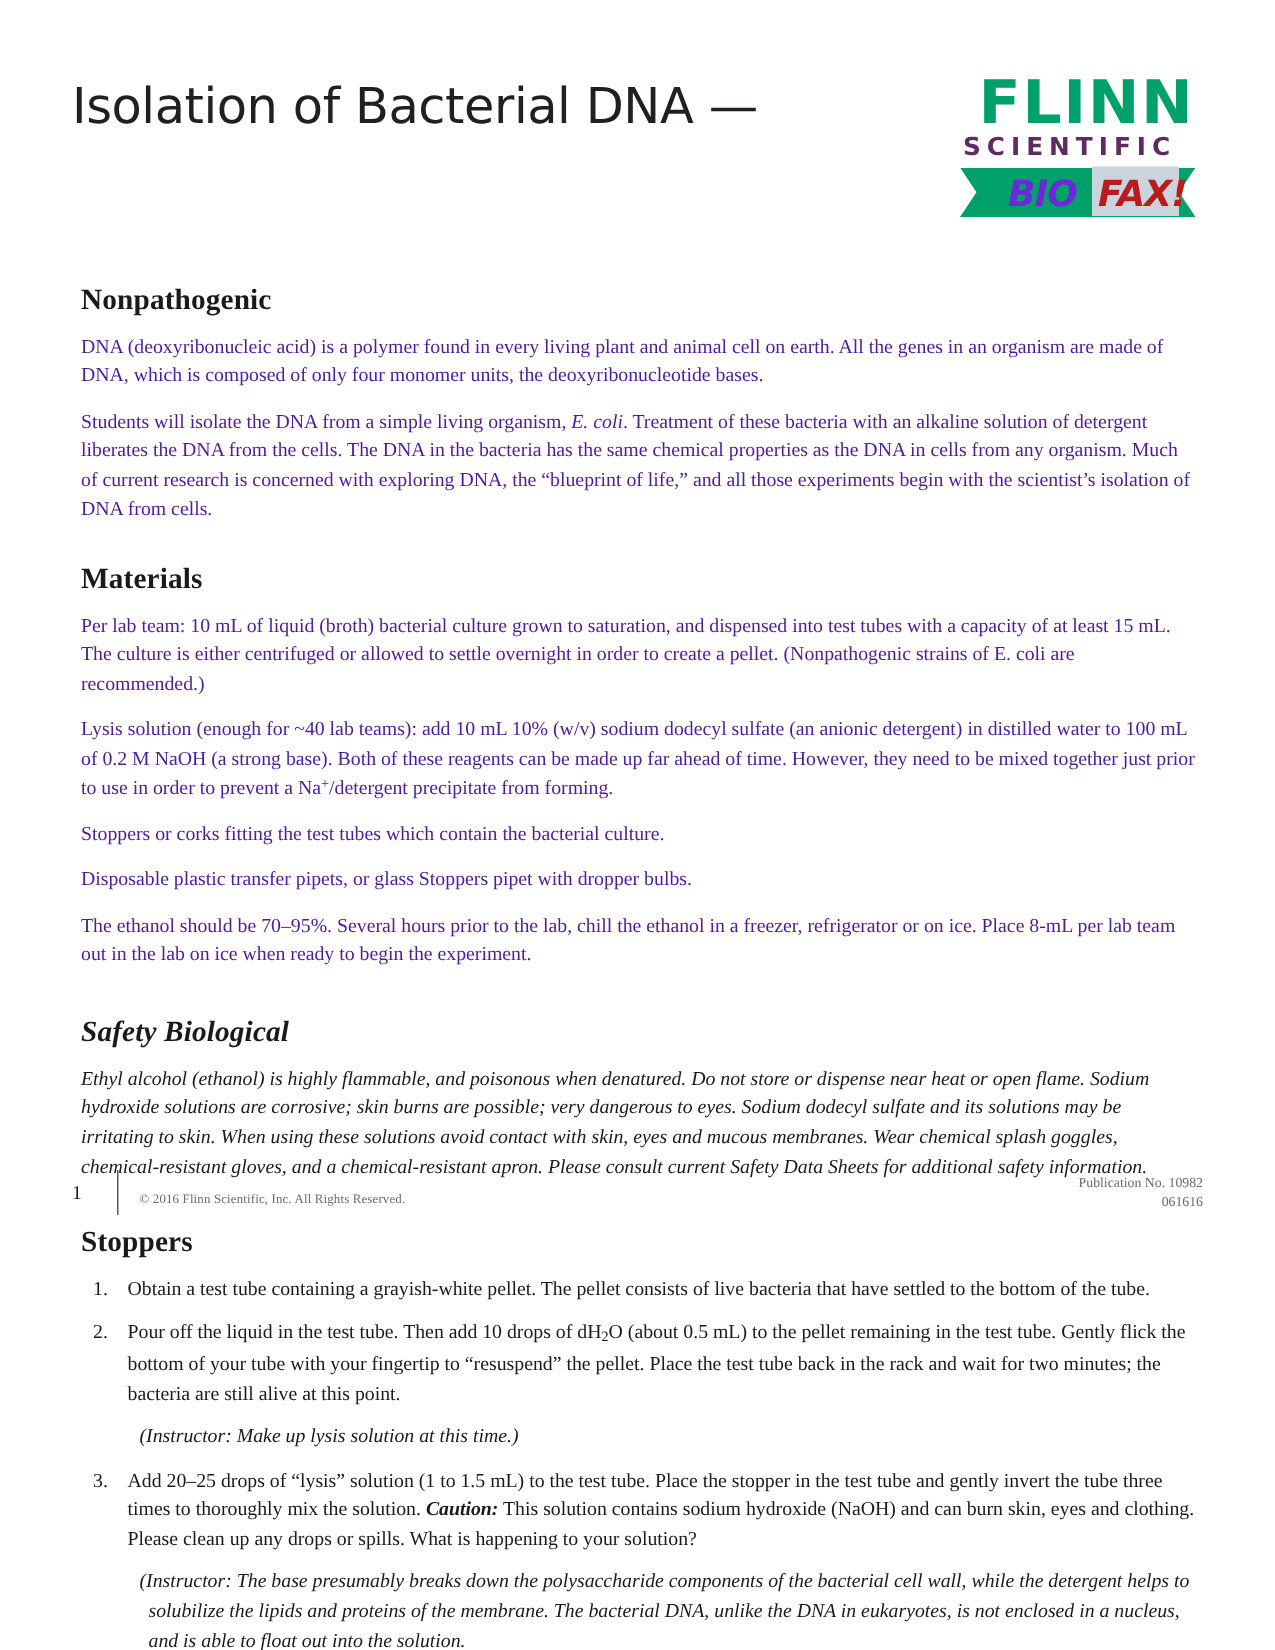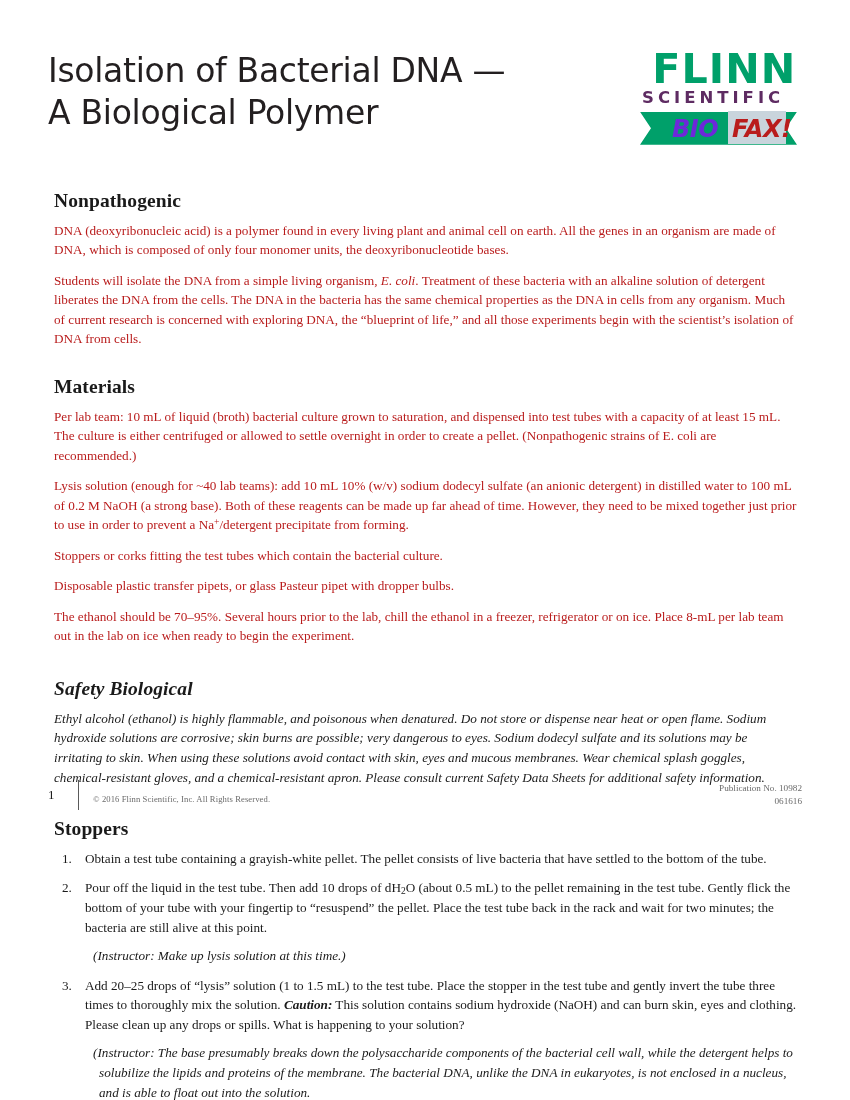--- a/index.html
+++ b/index.html
@@ -136,21 +136,21 @@
   .sec-gap-intro   { margin-top: 24px; }
   .sec-gap         { margin-top: 27px; }
   .sec-gap-safety  { margin-top: 32px; }
   .sec-gap-proc    { margin-top: 30px; }
 
   p.body {
     font-size: 13.2px;
     line-height: 1.475;
     margin: 0 0 11px 0;
     text-align: left;
-    color: #b91c1c;
+    color: #4c1d95;
   }
   p.body:last-child { margin-bottom: 0; }
   p.italic-block {
     font-style: italic;
     font-size: 13.2px;
     line-height: 1.5;
     margin: 0;
     color: #1a1a1a;
   }
 
@@ -227,21 +227,20 @@
   }
 </style>
 </head>
 <body>
 
 <div class="page">
 
   <div class="header">
     <h1 class="doc-title">
       <span>Isolation of Bacterial DNA —</span><br>
-      <span>A Biological Polymer</span>
     </h1>
 
     <div class="logo">
       <div class="logo-flinn">FLINN</div>
       <div class="logo-scientific">SCIENTIFIC</div>
       <div class="logo-ribbon">
         <div class="ribbon-bg right-notch"></div>
         <div class="ribbon-fax-box"></div>
         <div class="ribbon-bio">BIO</div>
         <div class="ribbon-fax">FAX!</div>
@@ -255,21 +254,21 @@
       <h2 class="section-head">Nonpathogenic</h2>
       <p class="body">DNA (deoxyribonucleic acid) is a polymer found in every living plant and animal cell on earth. All the genes in an organism are made of DNA, which is composed of only four monomer units, the deoxyribonucleotide bases.</p>
       <p class="body"><span>Students will isolate the DNA from a simple living organism, </span><em>E. coli</em><span>. Treatment of these bacteria with an alkaline solution of detergent liberates the DNA from the cells. The DNA in the bacteria has the same chemical properties as the DNA in cells from any organism. Much of current research is concerned with exploring DNA, the “blueprint of life,” and all those experiments begin with the scientist’s isolation of DNA from cells.</span></p>
     </section>
 
     <section class="sec-gap">
       <h2 class="section-head">Materials</h2>
       <p class="body">Per lab team: 10 mL of liquid (broth) bacterial culture grown to saturation, and dispensed into test tubes with a capacity of at least 15 mL. The culture is either centrifuged or allowed to settle overnight in order to create a pellet. (Nonpathogenic strains of E. coli are recommended.)</p>
       <p class="body"><span>Lysis solution (enough for ~40 lab teams): add 10 mL 10% (w/v) sodium dodecyl sulfate (an anionic detergent) in distilled water to 100 mL of 0.2 M NaOH (a strong base). Both of these reagents can be made up far ahead of time. However, they need to be mixed together just prior to use in order to prevent a Na</span><sup>+</sup><span>/detergent precipitate from forming.</span></p>
       <p class="body">Stoppers or corks fitting the test tubes which contain the bacterial culture.</p>
-      <p class="body">Disposable plastic transfer pipets, or glass Pasteur pipet with dropper bulbs.</p>
+      <p class="body">Disposable plastic transfer pipets, or glass Stoppers pipet with dropper bulbs.</p>
       <p class="body">The ethanol should be 70–95%. Several hours prior to the lab, chill the ethanol in a freezer, refrigerator or on ice. Place 8-mL per lab team out in the lab on ice when ready to begin the experiment.</p>
     </section>
 
     <section class="sec-gap-safety">
       <h2 class="section-head italic">Safety Biological</h2>
       <p class="italic-block">Ethyl alcohol (ethanol) is highly flammable, and poisonous when denatured. Do not store or dispense near heat or open flame. Sodium hydroxide solutions are corrosive; skin burns are possible; very dangerous to eyes. Sodium dodecyl sulfate and its solutions may be irritating to skin. When using these solutions avoid contact with skin, eyes and mucous membranes. Wear chemical splash goggles, chemical-resistant gloves, and a chemical-resistant apron. Please consult current Safety Data Sheets for additional safety information.</p>
     </section>
 
     <section class="sec-gap-proc">
       <h2 class="section-head">Stoppers</h2>

